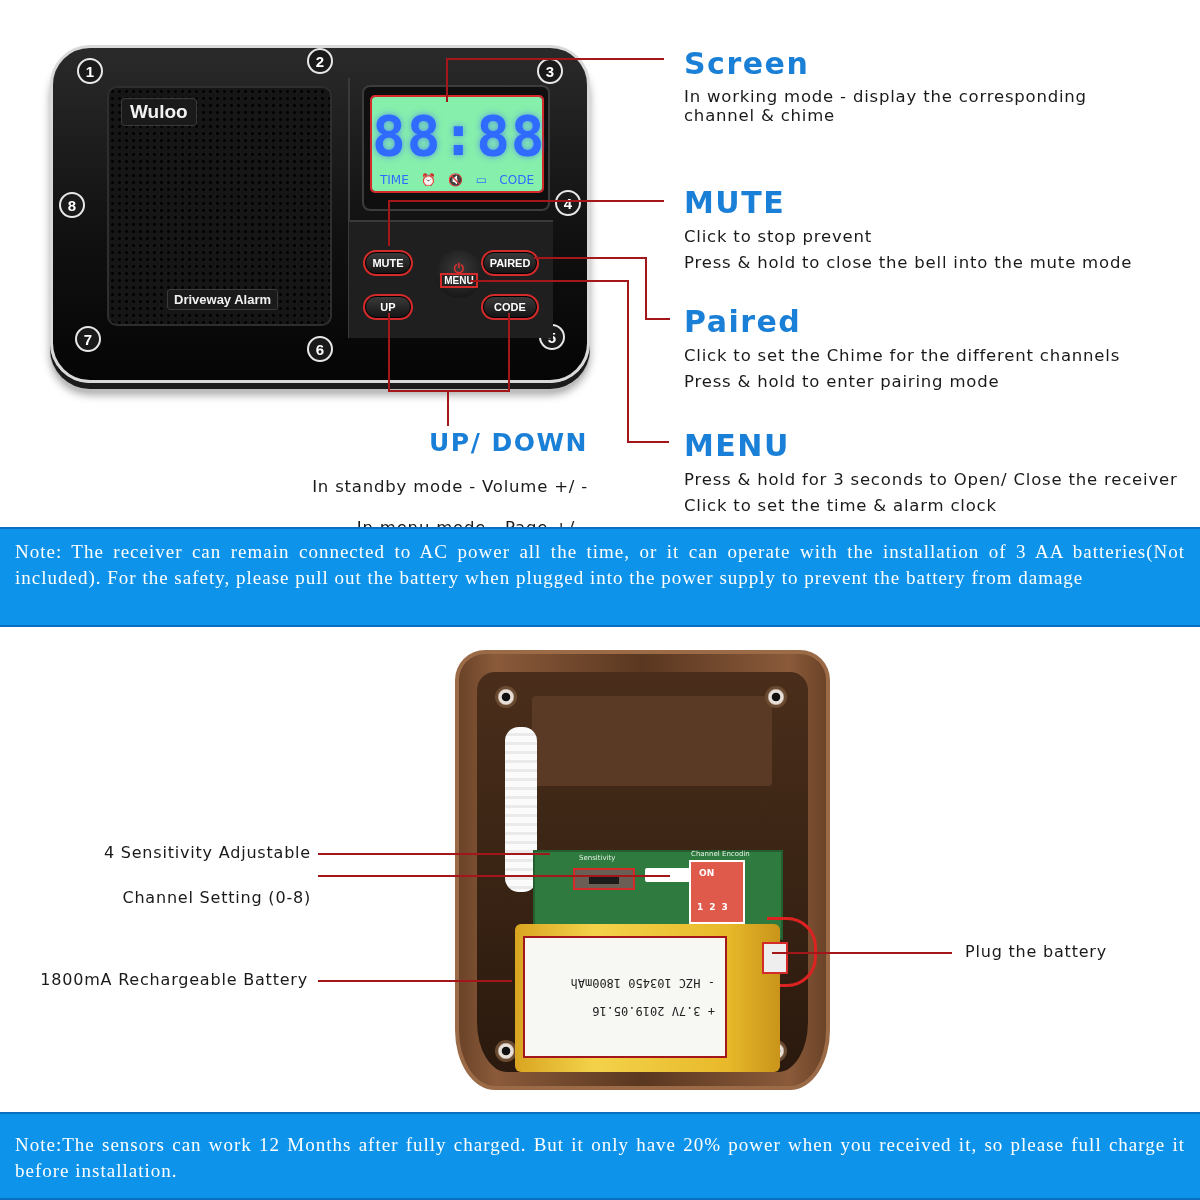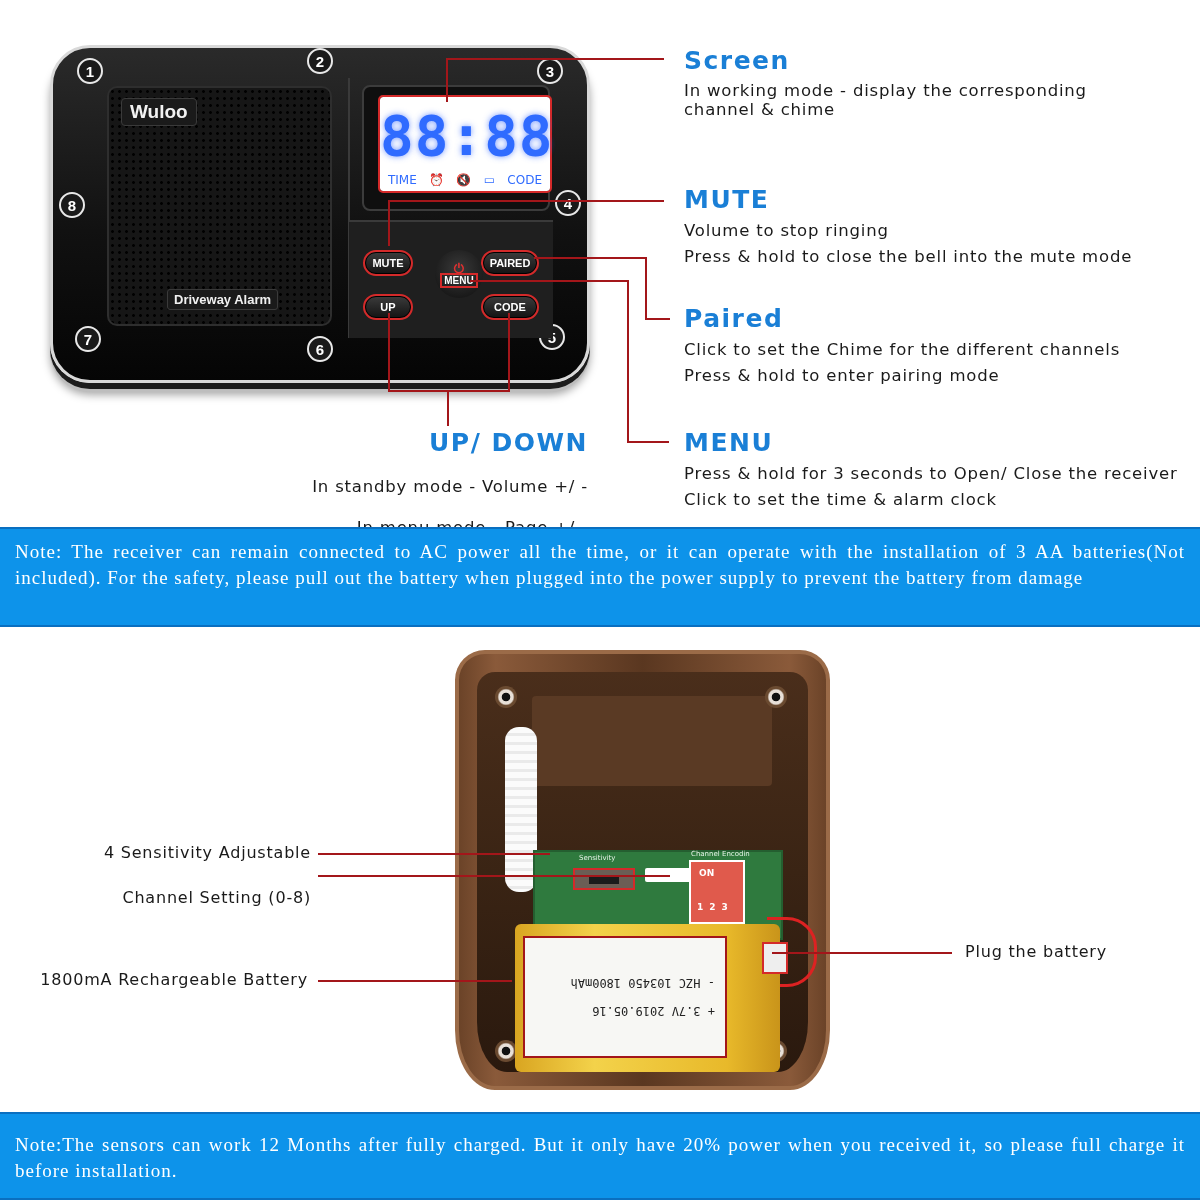--- a/index.html
+++ b/index.html
@@ -31,21 +31,21 @@
       background: #1a1a1a; border: 1px solid #3a3a3a; border-radius: 3px;
       color: #f0f0f0; font-weight: bold; font-size: 13px; font-family: "Liberation Sans", sans-serif;
     }
     .divider-v { position: absolute; left: 295px; top: 30px; width: 2px; height: 260px; background: #3a3a3a; }
     .lcd-frame {
       position: absolute; left: 309px; top: 37px; width: 188px; height: 126px;
       border-radius: 8px; background: #0f0f0f; border: 2px solid #3c3c3c;
     }
     .lcd {
       position: absolute; left: 8px; top: 10px; width: 170px; height: 94px;
-      background: #ffffff; border-radius: 3px; margin-left: 8px;
+      background: #86efac; border-radius: 3px;
     }
     .lcd-digits {
       position: absolute; left: 0; right: 0; top: 6px; text-align: center;
       color: #2f6bff; font-family: "DejaVu Sans Mono", monospace; font-size: 56px; font-weight: bold;
       letter-spacing: 1px; text-shadow: 0 0 6px rgba(60,110,255,0.7);
     }
     .lcd-icons {
       position: absolute; left: 8px; right: 8px; bottom: 4px; display: flex; justify-content: space-between;
       color: #2f6bff; font-size: 12px; font-family: "DejaVu Sans", sans-serif;
     }
@@ -73,21 +73,21 @@
       font-weight: bold; font-size: 15px; font-family: "Liberation Sans", sans-serif;
       display: flex; align-items: center; justify-content: center;
     }
 
     
     .line { position: absolute; background: #a3161a; }
 
     
     .desc { position: absolute; left: 684px; width: 510px; }
     .desc h2 {
-      color: #1a7fd6; font-family: "DejaVu Sans", sans-serif; font-weight: bold; font-size: 25px;
+      color: #1a7fd6; font-family: "DejaVu Sans", sans-serif; font-weight: bold; font-size: 30px;
       letter-spacing: 1.5px; margin-bottom: 6px;
     }
     .desc p { font-size: 16.5px; line-height: 22px; letter-spacing: 0.8px; color: #1a1a1a; margin-bottom: 4px; }
     .desc-updown { position: absolute; right: 612px; top: 428px; text-align: right; width: 320px; }
     .desc-updown h2 {
       color: #1a7fd6; font-weight: bold; font-size: 25px; letter-spacing: 1.5px; margin-bottom: 6px;
     }
     .desc-updown p { font-size: 16.5px; line-height: 22px; letter-spacing: 0.8px; margin-bottom: 4px; margin-top: 19px; }
 
     
@@ -221,21 +221,21 @@
 <div class="line" style="left:508px;top:313px;width:2px;height:78px;"></div>
 <div class="line" style="left:388px;top:390px;width:122px;height:2px;"></div>
 <div class="line" style="left:447px;top:390px;width:2px;height:36px;"></div>
 
 <div class="desc" style="top:46px;">
   <h2>Screen</h2>
   <p style="width:430px;line-height:19px;">In working mode - display the corresponding channel &amp; chime</p>
 </div>
 <div class="desc" style="top:185px;">
   <h2>MUTE</h2>
-  <p>Volume to stop ringing</p>
+  <p>Click to stop prevent</p>
   <p>Press &amp; hold to close the bell into the mute mode</p>
 </div>
 <div class="desc" style="top:304px;">
   <h2>Paired</h2>
   <p>Click to set the Chime for the different channels</p>
   <p>Press &amp; hold to enter pairing mode</p>
 </div>
 <div class="desc" style="top:428px;">
   <h2>MENU</h2>
   <p>Press &amp; hold for 3 seconds to Open/ Close the receiver</p>

